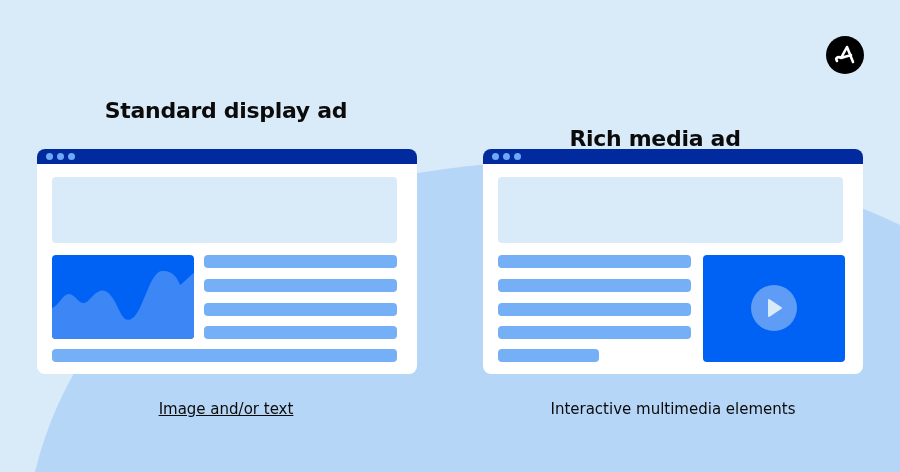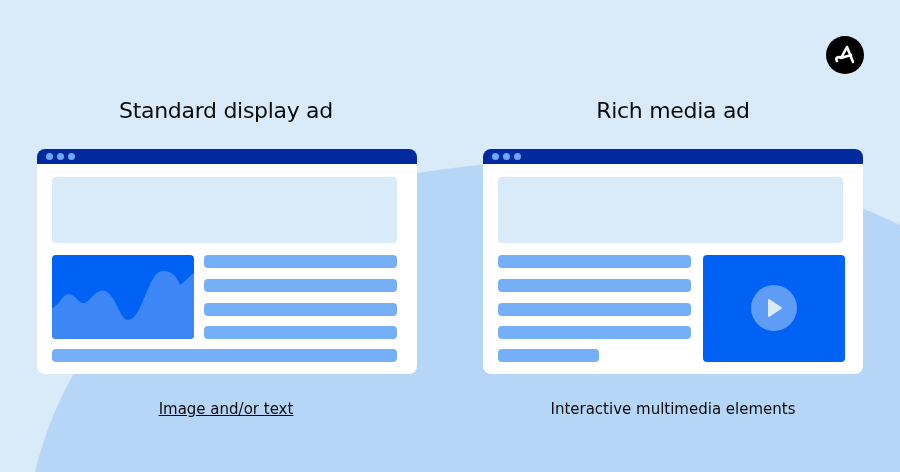--- a/index.html
+++ b/index.html
@@ -1,20 +1,20 @@
 <!DOCTYPE html>
 <html><head>
   <meta charset="utf-8">
   <style>
     html, body { margin:0; padding:0; }
     body { width:900px; height:472px; position:relative; overflow:hidden; background:#d9ebf9; font-family:"DejaVu Sans", sans-serif; }
     .bg-shape { position:absolute; left:0; top:0; }
     .logo { position:absolute; left:826px; top:36px; width:38px; height:38px; border-radius:50%; background:#000; }
     .logo svg { position:absolute; left:0; top:0; }
-    .title { position:absolute; top:98px; font-size:22px; font-weight:normal; color:#0b0b0b; text-align:center; letter-spacing:-0.3px; }
+    .title { position:absolute; top:98px; font-size:22px; font-weight:bold; color:#0b0b0b; text-align:center; letter-spacing:-0.3px; }
     .caption { position:absolute; top:400px; font-size:15px; color:#0b0b0b; text-align:center; }
     .win { position:absolute; top:149px; width:380px; height:225px; background:#fff; border-radius:8px; overflow:hidden; }
     .win .bar { height:15px; background:#002a9e; position:relative; }
     .win .dot { position:absolute; top:4px; width:7px; height:7px; border-radius:50%; background:#6ea8f7; }
     .block { position:absolute; border-radius:4px; }
     .hero { background:#d9ebf9; }
     .line { background:#75aff6; height:13px; border-radius:4px; }
     .media { background:#0062f5; }
     .play { position:absolute; width:46px; height:46px; border-radius:50%; background:#5f9cf6; }
     .play svg { position:absolute; left:0; top:0; }
@@ -46,21 +46,21 @@
     </svg>
   </div>
   <div class="block line" style="left:167px; top:106px; width:193px;"></div>
   <div class="block line" style="left:167px; top:130px; width:193px;"></div>
   <div class="block line" style="left:167px; top:154px; width:193px;"></div>
   <div class="block line" style="left:167px; top:177px; width:193px;"></div>
   <div class="block line" style="left:15px; top:200px; width:345px;"></div>
 </div>
 <div class="caption" style="left:36px; width:380px;text-decoration:underline;">Image and/or text</div>
 
-<div class="title" style="left:483px; width:380px;">Rich media ad</div>
+<div class="title" style="left:465px; width:380px;margin-top:28px;">Rich media ad</div>
 <div class="win" style="left:483px;">
   <div class="bar">
     <span class="dot" style="left:9px;"></span>
     <span class="dot" style="left:20px;"></span>
     <span class="dot" style="left:31px;"></span>
   </div>
   <div class="block hero" style="left:15px; top:28px; width:345px; height:66px;"></div>
   <div class="block line" style="left:15px; top:106px; width:193px;"></div>
   <div class="block line" style="left:15px; top:130px; width:193px;"></div>
   <div class="block line" style="left:15px; top:154px; width:193px;"></div>

